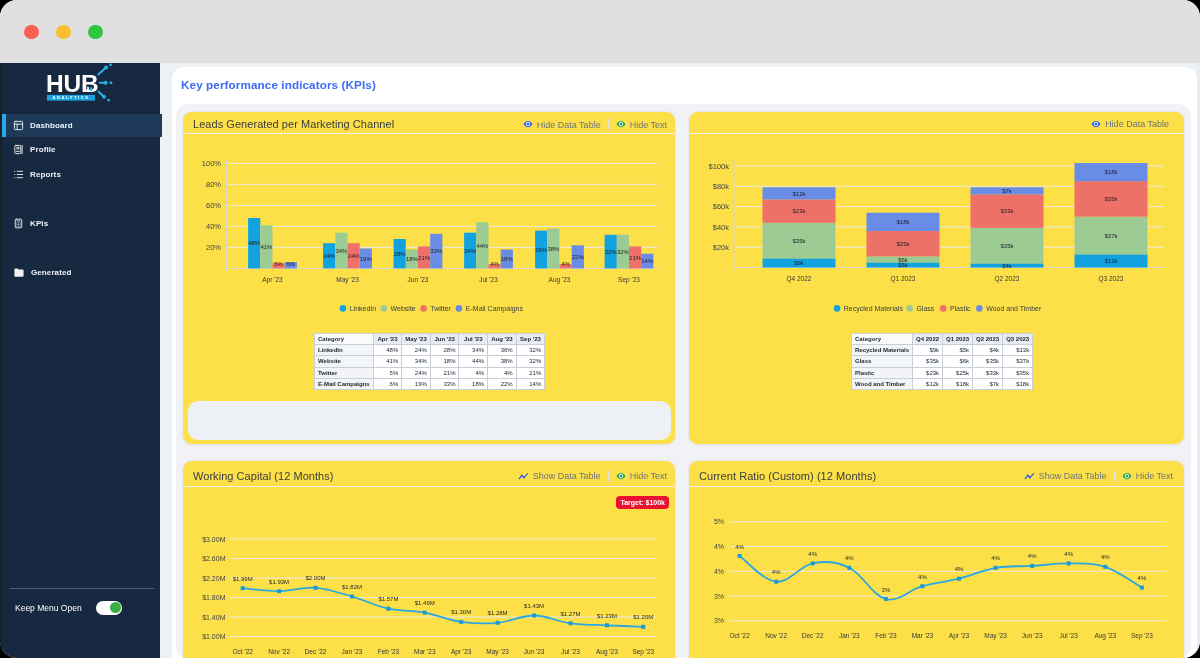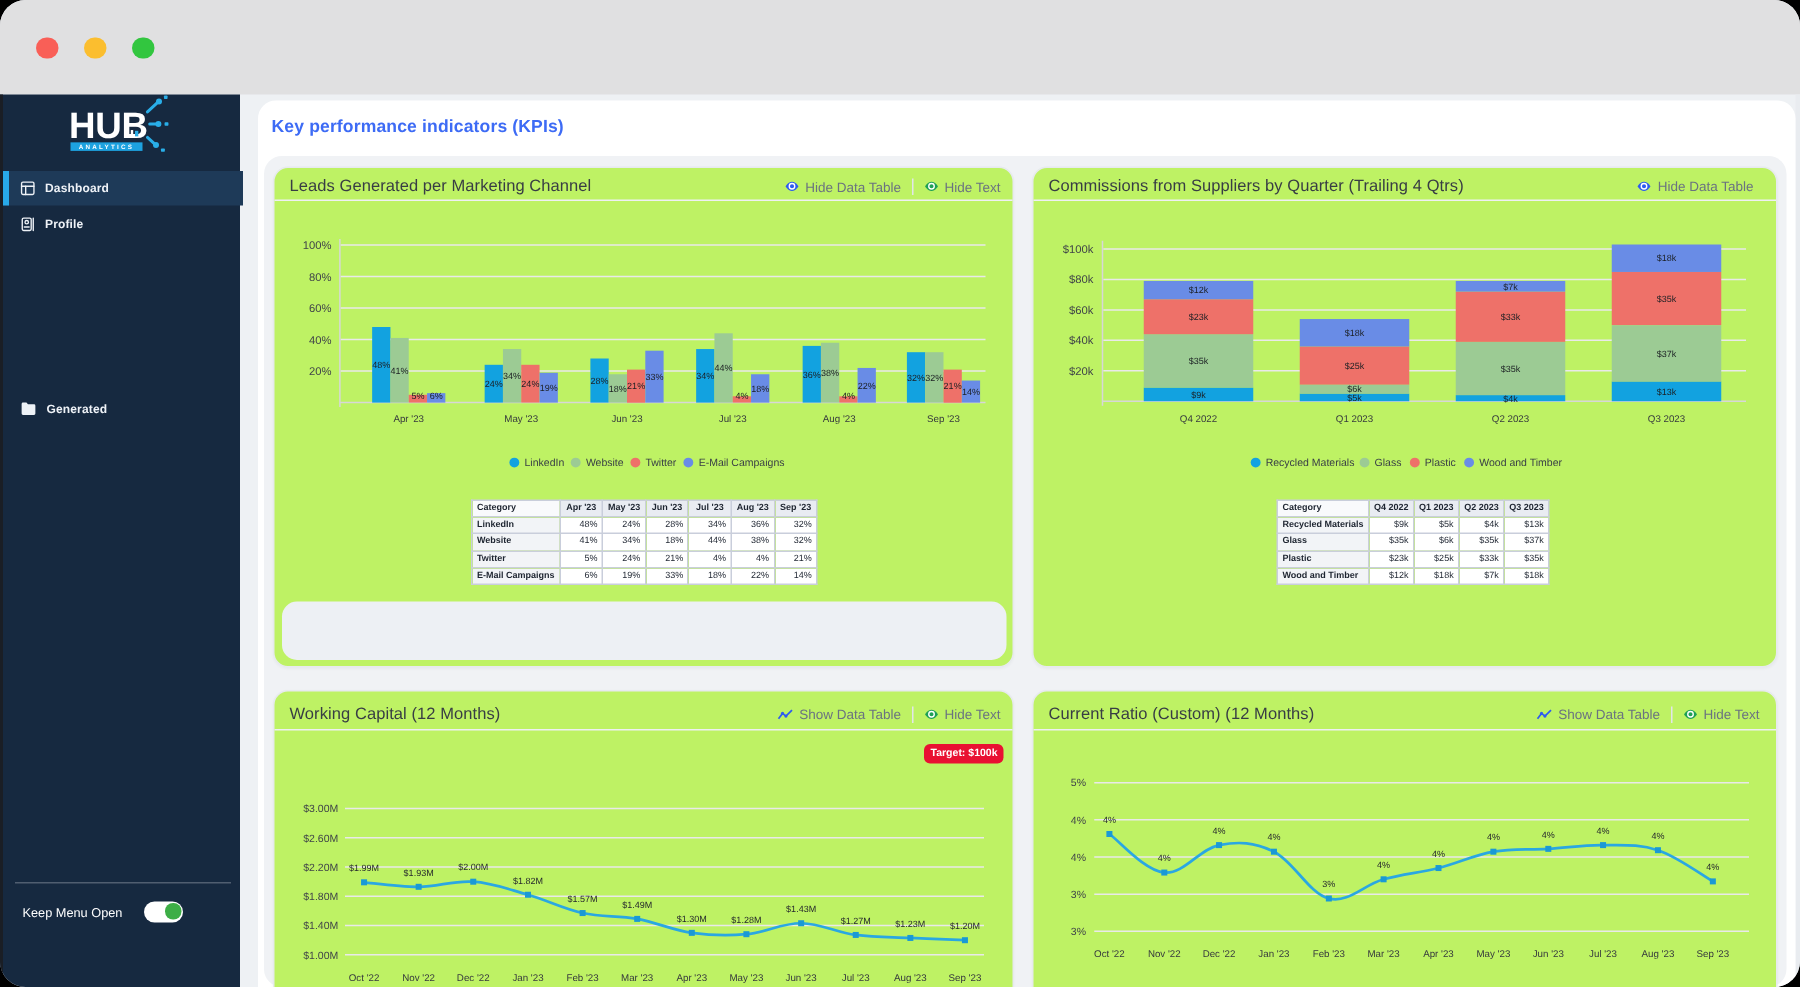--- a/index.html
+++ b/index.html
@@ -13,21 +13,21 @@
 .mrow.act { background:#1e3a58; border-left:4px solid #28a9e9; }
 .mrow.act .mi { margin-left:7px; }
 .sdiv { position:absolute; left:8px; top:524.5px; width:144px; height:1px; background:rgba(255,255,255,0.25); }
 .keep { position:absolute; left:13px; top:540px; color:#fff; font-size:8.5px; font-weight:normal; }
 .tog { position:absolute; left:94px; top:538px; width:26px; height:13.5px; background:#fff; border-radius:7px; }
 .tog i { position:absolute; right:1.5px; top:1.4px; width:10.7px; height:10.7px; border-radius:50%; background:#3dae46; }
 .panel { position:absolute; left:171.5px; top:67px; width:1025.5px; height:591px; background:#fff; border-radius:12px 12px 0 0; }
 .gutter { position:absolute; left:1197px; top:63px; width:3px; height:595px; background:#e9ecf0; }
 h1 { position:absolute; left:181px; top:78px; font-size:11.7px; font-weight:bold; color:#3d6bf5; letter-spacing:0.1px; }
 .section { position:absolute; left:175.5px; top:103.5px; width:1015.5px; height:554.5px; background:#f0f2f5; border-radius:12px; }
-.card { position:absolute; background:#bef264; border:1px solid #e7eaee; border-radius:10px; box-shadow:0 1px 2px rgba(20,30,60,0.04); }
+.card { position:absolute; background:#fde047; border:1px solid #e7eaee; border-radius:10px; box-shadow:0 1px 2px rgba(20,30,60,0.04); }
 .chead { position:absolute; left:0; top:0; right:0; height:22px; border-bottom:1px solid #eef0f3; }
 .card.b .chead { height:26px; }
 .card.b .ctitle { top:8.5px; }
 .card.b .cbtns { top:9.5px;text-align:center; }
 .ctitle { position:absolute; left:10px; top:6px; font-size:11px; font-weight:400; color:#383d44; letter-spacing:0.05px; }
 .cbtns { position:absolute; right:8px; top:7px; font-size:9px; color:#6a7380; font-weight:500; display:flex; align-items:center; }
 .cbtns .sep { width:1px; height:11px; background:#e2e5e9; margin:0 7px; }
 .cbtns svg { margin-right:4px; }
 .dt { position:absolute; border-collapse:collapse; font-size:6px; color:#1d2430; table-layout:fixed; }
 .dt th, .dt td { border:1px solid #c9cedb; height:11.4px; padding:0 3px; background:#fff; overflow:hidden; white-space:nowrap; }
@@ -192,21 +192,20 @@
             <td class="num">22%</td>
             <td class="num">14%</td>
           </tr>
         </tbody>
       </table>
     <div class="foot1"></div>
   </div>
 
   <div class="card" style="left:688px;top:111px;width:497px;height:334px">
     <div class="chead">
-      <div class="ctitle">Commissions from Suppliers by Quarter (Trailing 4 Qtrs)</div>
       <div class="cbtns" style="right:15px">
           <svg width="10" height="8.4" viewBox="0 0 24 20" style="vertical-align:-1px">
             <path d="M12 2.6 C5.6 2.6 1.6 10 1.6 10 C1.6 10 5.6 17.4 12 17.4 C18.4 17.4 22.4 10 22.4 10 C22.4 10 18.4 2.6 12 2.6 Z" fill="#2d5bf0"></path>
             <circle cx="12" cy="10" r="4.4" fill="none" stroke="#fff" stroke-width="2.2"></circle>
           </svg>
           <span>Hide Data Table</span>
         </div>
     </div>
     <svg width="497" height="190" viewBox="0 0 497 190" style="position:absolute;left:0;top:23px">
 <line x1="46.5" y1="112.2" x2="475" y2="112.2" stroke="#e9e9e9" stroke-width="1"></line>
@@ -479,20 +478,47 @@
       </div>
 <div class="mrow" style="top:75.3px">
         <svg class="mi" width="11" height="11" viewBox="0 0 24 24" fill="none" stroke="#eef2f7" stroke-width="2" stroke-linecap="round" stroke-linejoin="round">
           <rect x="4" y="3" width="13" height="18" rx="2"></rect>
           <line x1="20" y1="3" x2="20" y2="21"></line>
           <circle cx="10.5" cy="9" r="2.5"></circle>
           <line x1="7" y1="16" x2="14" y2="16"></line>
         </svg>
         <span>Profile</span>
       </div>
+<div class="mrow" style="top:99.9px">
+        <svg class="mi" width="11" height="11" viewBox="0 0 24 24" fill="none" stroke="#eef2f7" stroke-width="2" stroke-linecap="round" stroke-linejoin="round">
+          <line x1="9" y1="5" x2="21" y2="5"></line>
+          <line x1="9" y1="12" x2="21" y2="12"></line>
+          <line x1="9" y1="19" x2="21" y2="19"></line>
+          <line x1="3.5" y1="5" x2="4" y2="5"></line>
+          <line x1="3.5" y1="12" x2="4" y2="12"></line>
+          <line x1="3.5" y1="19" x2="4" y2="19"></line>
+        </svg>
+        <span>Reports</span>
+      </div>
+<div class="mrow" style="top:149.1px">
+        <svg class="mi" width="11" height="11" viewBox="0 0 24 24" fill="none" stroke="#eef2f7" stroke-width="2" stroke-linecap="round" stroke-linejoin="round">
+          <rect x="5" y="2.5" width="14" height="19" rx="2"></rect>
+          <line x1="8.5" y1="6.5" x2="15.5" y2="6.5"></line>
+          <line x1="8.5" y1="11" x2="8.5" y2="11.2"></line>
+          <line x1="12" y1="11" x2="12" y2="11.2"></line>
+          <line x1="15.5" y1="11" x2="15.5" y2="11.2"></line>
+          <line x1="8.5" y1="14.5" x2="8.5" y2="14.7"></line>
+          <line x1="12" y1="14.5" x2="12" y2="14.7"></line>
+          <line x1="15.5" y1="14.5" x2="15.5" y2="14.7"></line>
+          <line x1="8.5" y1="18" x2="8.5" y2="18.2"></line>
+          <line x1="12" y1="18" x2="12" y2="18.2"></line>
+          <line x1="15.5" y1="18" x2="15.5" y2="18.2"></line>
+        </svg>
+        <span>KPIs</span>
+      </div>
 <div class="mrow" style="top:198.3px">
         <svg class="mi" width="12" height="11" viewBox="0 0 24 24" fill="#eef2f7">
           <path d="M2 5 a2 2 0 0 1 2-2 h5 l2.2 2.5 H20 a2 2 0 0 1 2 2 V19 a2 2 0 0 1-2 2 H4 a2 2 0 0 1-2-2 Z"></path>
         </svg>
         <span>Generated</span>
       </div>
     <div class="sdiv"></div>
     <div class="keep">Keep Menu Open</div>
     <div class="tog">
         <i></i>

